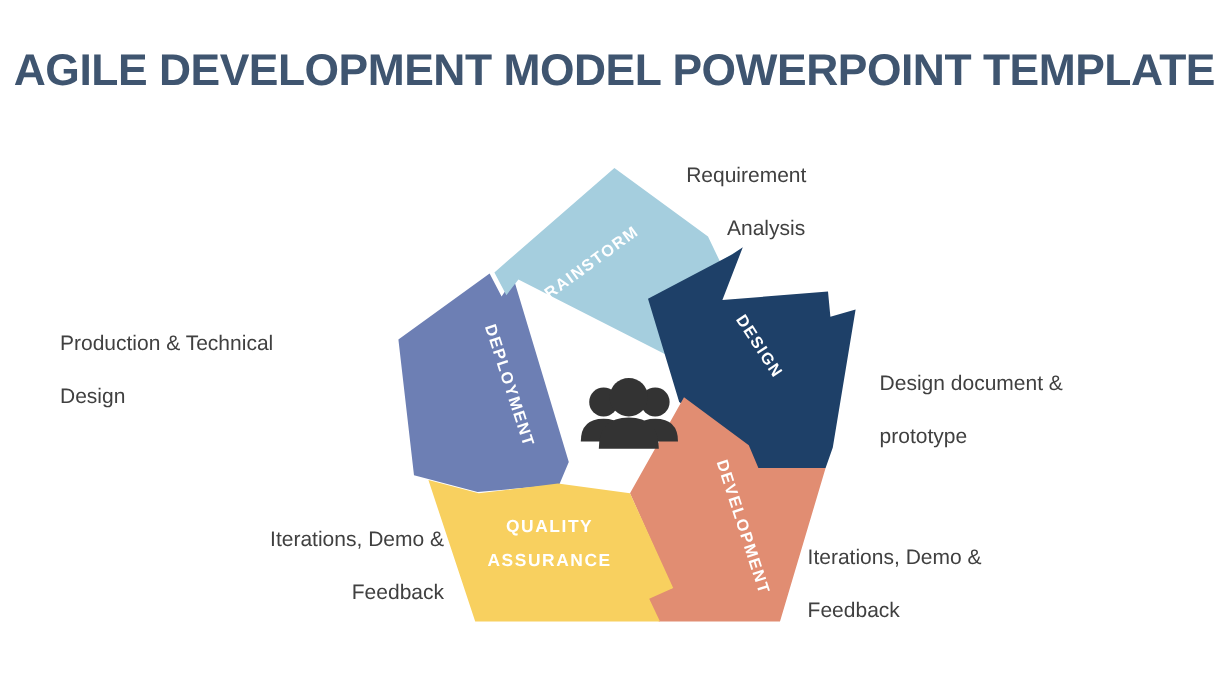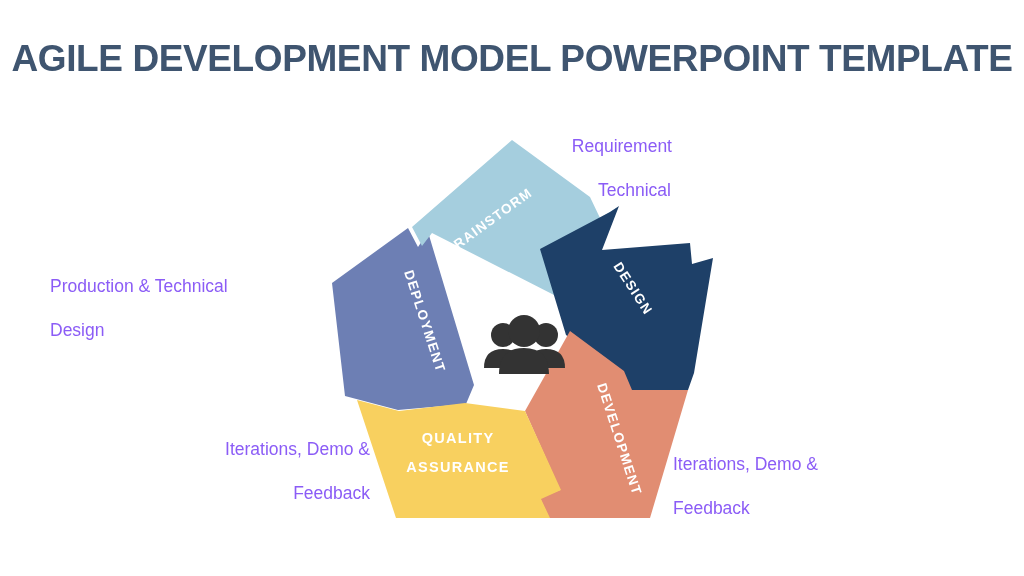--- a/index.html
+++ b/index.html
@@ -64,21 +64,21 @@
     font-family: "Liberation Sans", sans-serif;
     font-weight: bold;
     letter-spacing: 1.3px;
   }
 
   
   .callout {
     position: absolute;
     font-size: 17.5px;
     line-height: 44px;
-    color: #8b5cf6;
+    color: #404040;
     font-family: "Liberation Sans", sans-serif;
   }
   .callout span { display: block; }
 
   #callout-requirement {
     left: 482px;
     top: 124px;
     width: 190px;
     text-align: right;
   }
@@ -159,23 +159,27 @@
       <path d="M527 368 q0 -19 19 -19 q19 0 19 19 z"></path>
 
       <circle cx="524" cy="331" r="16"></circle>
       <path d="M499 374 q0 -26 25 -26 q25 0 25 26 z"></path>
     </g>
 
   </svg>
 
   <div class="callout" id="callout-requirement">
     <span class="l1">Requirement</span>
-    <span class="l2">Technical</span>
+    <span class="l2">Analysis</span>
   </div>
 
+  <div class="callout" id="callout-design">
+    <span>Design document &amp;</span>
+    <span>prototype</span>
+  </div>
 
   <div class="callout" id="callout-development">
     <span>Iterations, Demo &amp;</span>
     <span>Feedback</span>
   </div>
 
   <div class="callout" id="callout-qa">
     <span>Iterations, Demo &amp;</span>
     <span>Feedback</span>
   </div>

